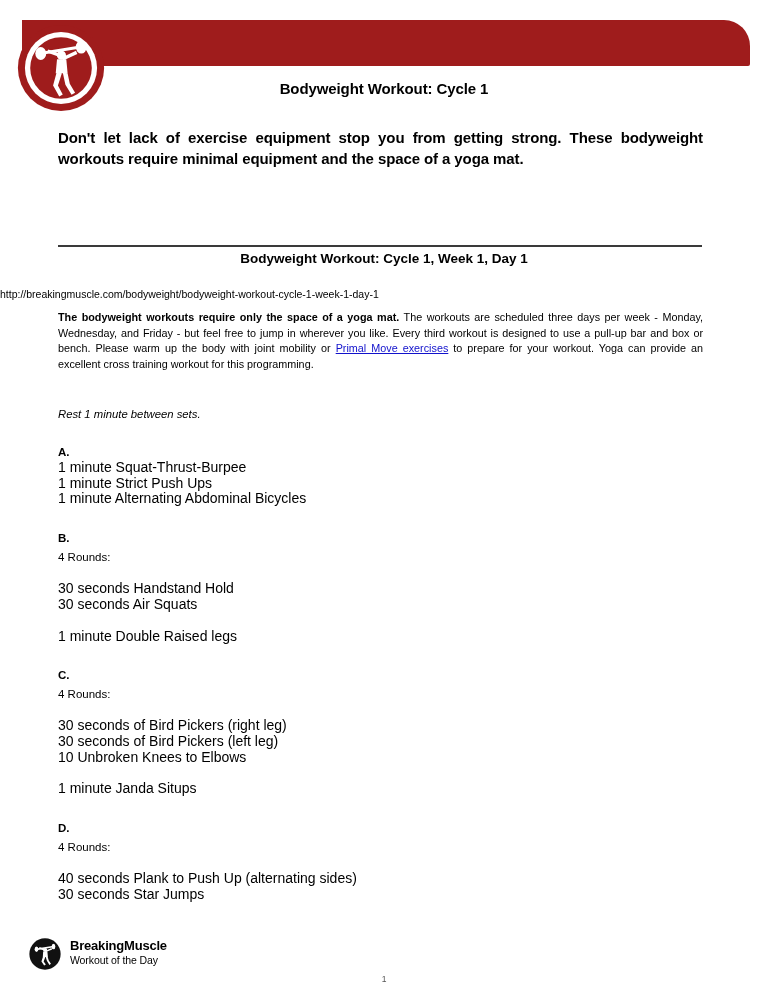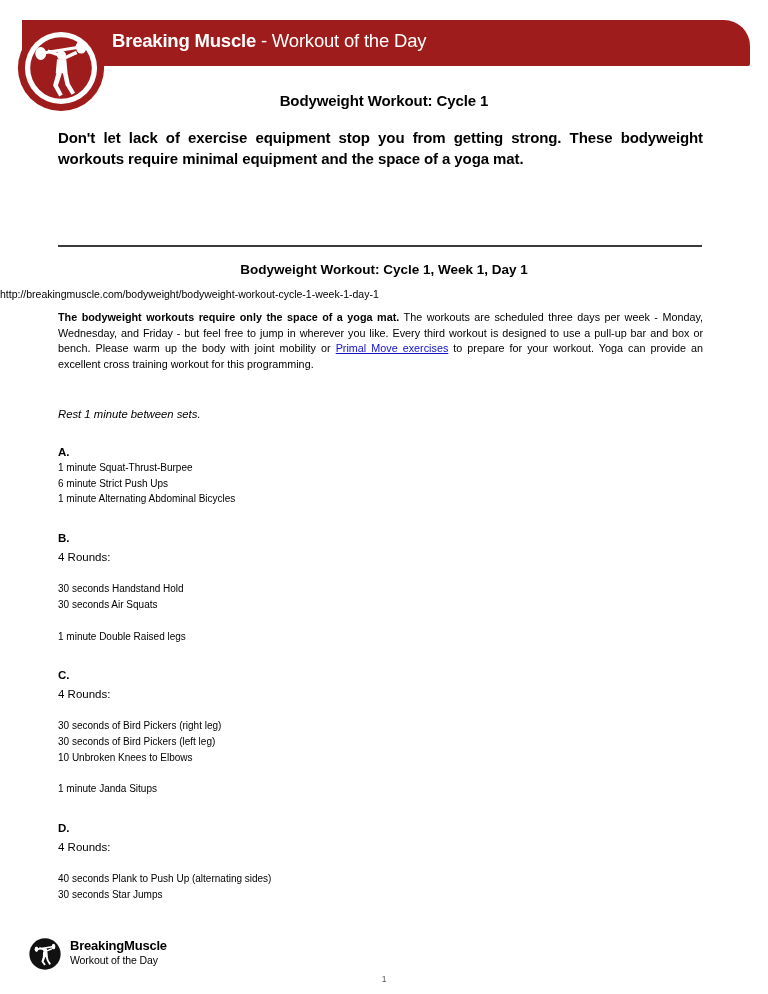--- a/index.html
+++ b/index.html
@@ -51,21 +51,21 @@
   }
   .header-logo {
     position: absolute;
     left: 17px;
     top: 24px;
     width: 88px;
     height: 88px;
   }
   .page-title {
     position: absolute;
-    top: 92px;
+    top: 80px;
     left: 0;
     width: 768px;
     text-align: center;
     font-size: 15px;
     font-weight: bold;
     letter-spacing: -0.1px;
   }
 
   
   .intro {
@@ -86,21 +86,21 @@
     left: 58px;
     top: 245px;
     width: 644px;
     height: 2px;
     background: #3a3a3a;
   }
 
   
   .section-title {
     position: absolute;
-    top: 262px;
+    top: 251px;
     left: 0;
     width: 768px;
     text-align: center;
     font-size: 13.5px;
     font-weight: bold;
   }
   .section-url {
     position: absolute;
     top: 288px;
     left: 0;
@@ -159,21 +159,21 @@
     line-height: 16px;
     margin-top: 3px;
   }
   .lines {
     margin-top: 16px;
   }
   .lines.tight {
     margin-top: 0;
   }
   .line {
-    font-size: 10px;
+    font-size: 14px;
     line-height: 15.7px;
   }
   .block-a .lines {
     margin-top: 0;
   }
 
   
   .footer {
     position: absolute;
     left: 28px;
@@ -235,23 +235,20 @@
       <path d="M51 38 L67 30.5 L68.6 34 L52.5 41.4 Z"></path>
 
       <path d="M45.5 40 L56 40 L57.5 56 L44 56 Z"></path>
 
       <path d="M45 55 L51 56 L46.5 70 L52 80 L48 82.5 L41 70 Z"></path>
 
       <path d="M52 55 L57.5 56 L60 68 L66 78 L62 80.5 L55 69 Z"></path>
     </g>
   </svg>
 
-  <div class="header-title">
-    <span class="brand">Breaking Muscle</span><span class="tagline"> - Workout of the Day</span>
-  </div>
 </div>
 
 <div class="page-title">Bodyweight Workout: Cycle 1</div>
 
 <div class="intro">Don't let lack of exercise equipment stop you from getting strong. These bodyweight workouts require minimal equipment and the space of a yoga mat.</div>
 
 <div class="divider"></div>
 
 <div class="section-title">Bodyweight Workout: Cycle 1, Week 1, Day 1</div>
 <div class="section-url">http://breakingmuscle.com/bodyweight/bodyweight-workout-cycle-1-week-1-day-1</div>
@@ -260,21 +257,21 @@
   <b>The bodyweight workouts require only the space of a yoga mat.</b><span> The workouts are scheduled three days per week - Monday, Wednesday, and Friday - but feel free to jump in wherever you like. Every third workout is designed to use a pull-up bar and box or bench. Please warm up the body with joint mobility or </span><a href="#">Primal Move exercises</a><span> to prepare for your workout. Yoga can provide an excellent cross training workout for this programming.</span>
 </div>
 
 <div class="workout">
   <div class="rest-note">Rest 1 minute between sets.</div>
   <div id="blocks-container">
       <div class="block block-a">
         <div class="block-letter">A.</div>
         <div class="lines tight">
           <div class="line">1 minute Squat-Thrust-Burpee</div>
-          <div class="line">6 minute Strict Push Ups</div>
+          <div class="line">1 minute Strict Push Ups</div>
           <div class="line">1 minute Alternating Abdominal Bicycles</div>
         </div>
       </div>
       <div class="block block-b">
         <div class="block-letter">B.</div>
         <div class="rounds">4 Rounds:</div>
         <div class="lines">
           <div class="line">30 seconds Handstand Hold</div>
           <div class="line">30 seconds Air Squats</div>
         </div>

